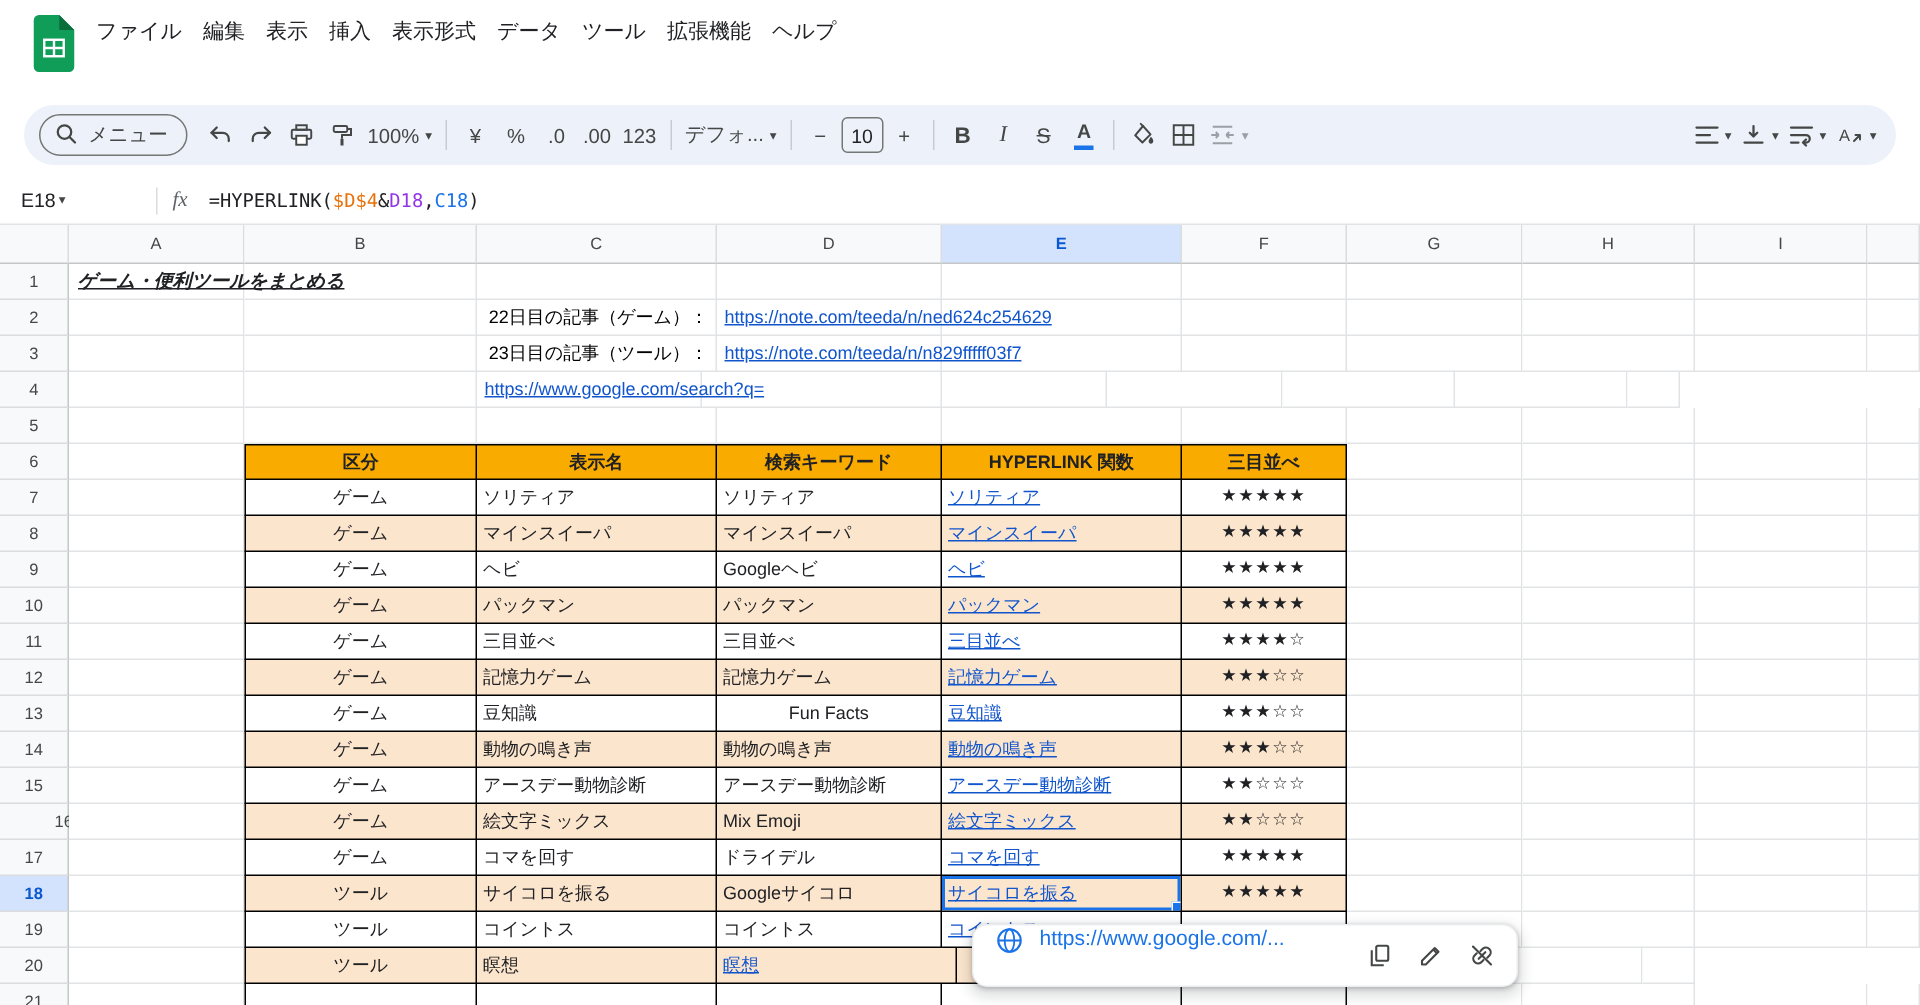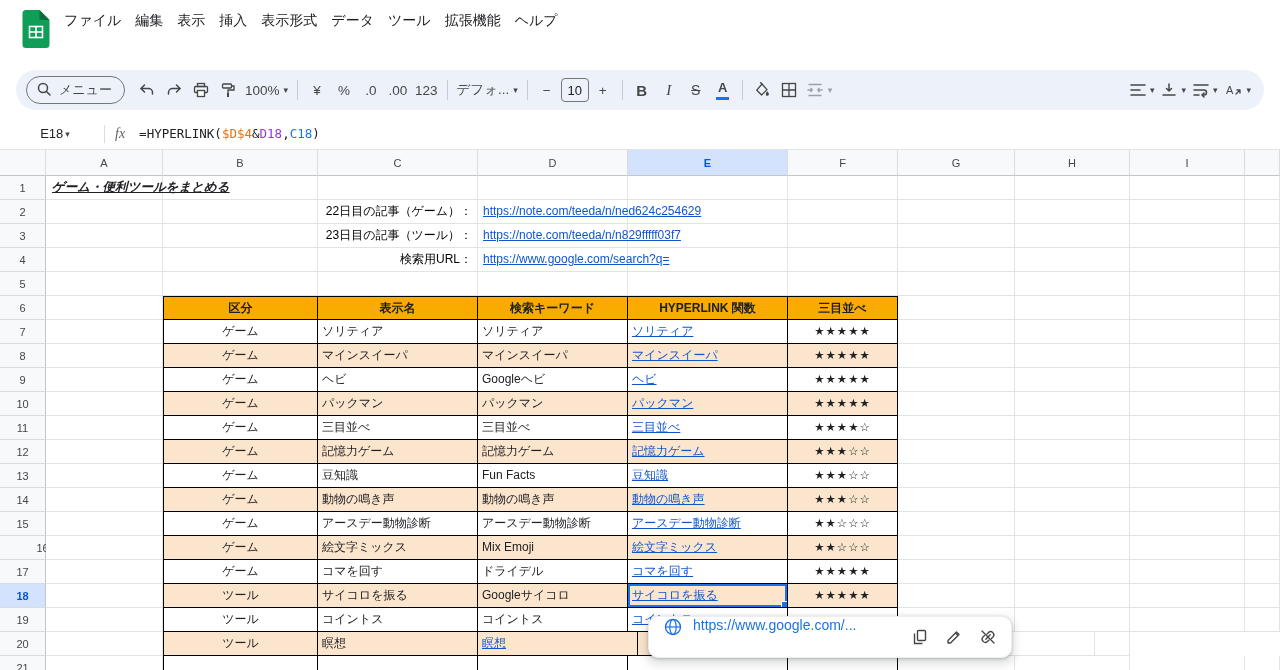--- a/index.html
+++ b/index.html
@@ -28,21 +28,21 @@
   .bold-b { font-weight:700; font-size:15px; }
   .italic-i { font-style:italic; font-family:"Liberation Serif",serif; font-size:15px; }
   .strike-s { text-decoration:line-through; font-size:14px; }
   .tcol { display:flex; flex-direction:column; align-items:center; line-height:1; }
   .tcol .tc-a { font-size:13px; font-weight:600; }
   .tcol .bar { width:13px; height:3px; background:#1a73e8; margin-top:1px; }
   .grp-right { margin-left:auto; display:flex; align-items:center; gap:1px; }
 
   
   .formula-bar { height:32px; display:flex; align-items:center; border-bottom:1px solid #e0e3e7; padding-left:14px; background:#fff; }
-  .name-box { width:88px; display:flex; align-items:center; justify-content:center; font-size:13px; color:#202124; padding-right:6px; }
+  .name-box { width:88px; display:flex; align-items:center; justify-content:flex-start; font-size:13px; color:#202124; padding-right:6px; }
   .fb-sep { width:1px; height:18px; background:#dadce0; margin:0 10px 0 2px; }
   .fx { font-family:"Liberation Serif",serif; font-style:italic; color:#5f6368; font-size:14px; margin-right:14px; }
   .formula-text { font-family:"DejaVu Sans Mono","Liberation Mono",monospace; font-size:12.5px; white-space:nowrap; }
 
   
   .sheet { position:relative; background:#fff; }
   .sheet-row { display:flex; height:24px; }
   .head-row { height:26px; }
   .hcell { flex:none; background:#f8f9fa; border-right:1px solid #dadce0; border-bottom:1px solid #dadce0; color:#444746; font-size:11px; display:flex; align-items:center; justify-content:center; }
   .head-row .hcell { border-bottom:1px solid #c4c7c5; }
@@ -289,23 +289,20 @@
         <div class="cell" style="width: 110px;"></div>
         <div class="cell" style="width: 117px;"></div>
         <div class="cell" style="width: 115px;"></div>
         <div class="cell" style="width: 115px;"></div>
         <div class="cell" style="width: 35px;"></div>
       </div>
       <div class="sheet-row">
         <div class="hcell row-head" style="width: 46px;">4</div>
         <div class="cell" style="width: 117px;"></div>
         <div class="cell" style="width: 155px;"></div>
-        <div class="cell ovcell" style="width: 160px;">
-          <span class="ov label-ov">検索用URL：</span>
-        </div>
         <div class="cell ovcell" style="width: 150px;">
           <span class="ov url-ov">https://www.google.com/search?q=</span>
         </div>
         <div class="cell" style="width: 160px;"></div>
         <div class="cell" style="width: 110px;"></div>
         <div class="cell" style="width: 117px;"></div>
         <div class="cell" style="width: 115px;"></div>
         <div class="cell" style="width: 115px;"></div>
         <div class="cell" style="width: 35px;"></div>
       </div>
@@ -411,21 +408,21 @@
         <div class="cell" style="width: 117px;"></div>
         <div class="cell" style="width: 115px;"></div>
         <div class="cell" style="width: 115px;"></div>
         <div class="cell" style="width: 35px;"></div>
       </div>
       <div class="sheet-row">
         <div class="hcell row-head" style="width: 46px;">13</div>
         <div class="cell" style="width: 117px;"></div>
         <div class="cell tcell tleft plain center" style="width: 155px;">ゲーム</div>
         <div class="cell tcell plain" style="width: 160px;">豆知識</div>
-        <div class="cell tcell plain" style="width: 150px;">Fun Facts</div>
+        <div class="cell tcell plain" style="width: 150px; text-align: center;">Fun Facts</div>
         <div class="cell tcell plain" style="width: 160px;"><span class="cell-link">豆知識</span></div>
         <div class="cell tcell plain center stars" style="width: 110px;">★★★☆☆</div>
         <div class="cell" style="width: 117px;"></div>
         <div class="cell" style="width: 115px;"></div>
         <div class="cell" style="width: 115px;"></div>
         <div class="cell" style="width: 35px;"></div>
       </div>
       <div class="sheet-row">
         <div class="hcell row-head" style="width: 46px;">14</div>
         <div class="cell" style="width: 117px;"></div>

